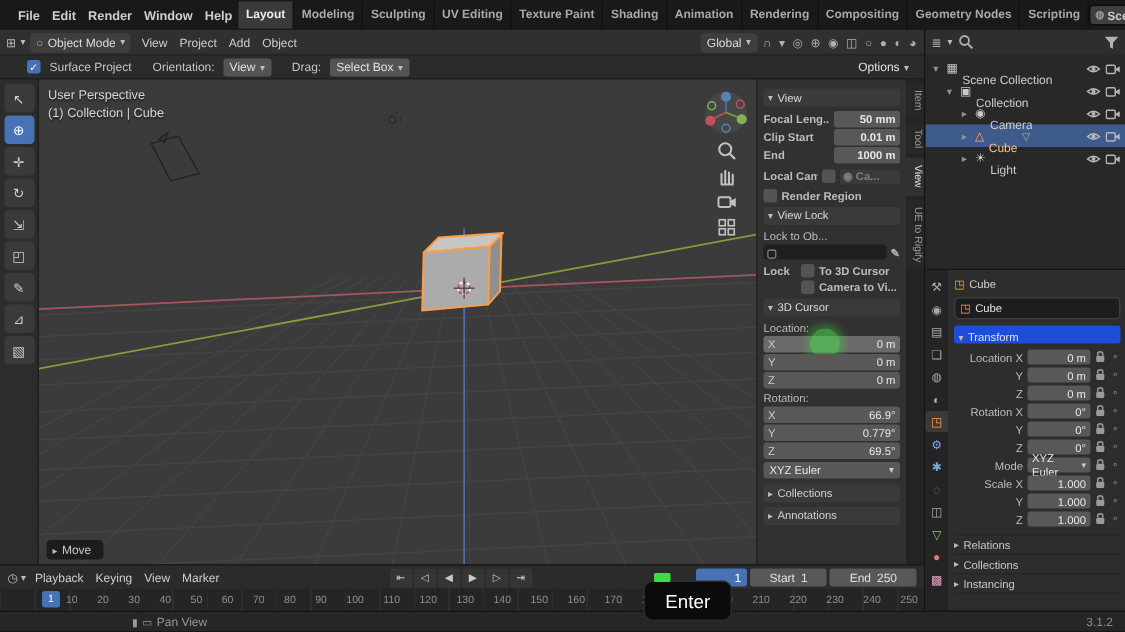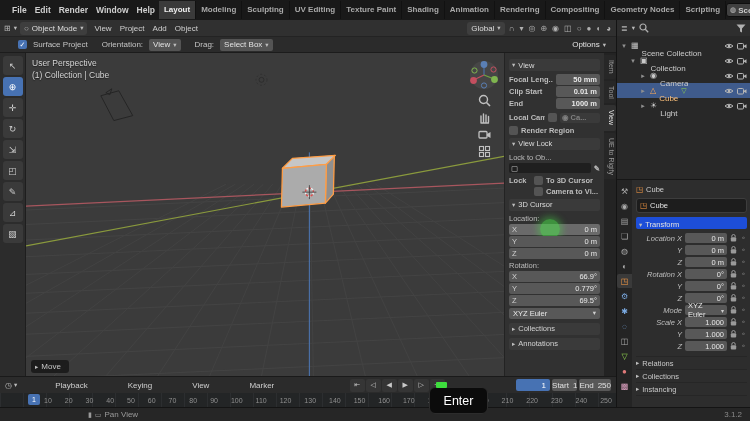--- a/index.html
+++ b/index.html
@@ -70,25 +70,25 @@
       background:rgba(72,224,72,.55); box-shadow:0 0 6px 3px rgba(72,224,72,.35); }
   .np-sub { color:#bdbdbd; margin:2px 0 1.5px 0; }
   .np-obj-field { flex:1; background:#1f1f1f; border-radius:2px; height:10px; display:flex; align-items:center; padding:0 2px; gap:2px; color:#888; }
   .np-dd { background:#585858; border-radius:2px; height:11px; display:flex; align-items:center; padding:0 4px; color:#e8e8e8; margin:2px 0; }
   .np-dd .arr { margin-left:auto; font-size:6.5px; color:#cfcfcf; }
   .np-collapsed { height:12px; background:#3a3a3a; border-radius:2px; display:flex; align-items:center; gap:3px; padding:0 3px; color:#d2d2d2; margin-bottom:3px; }
   .disabled-field { background:#3a3a3a; color:#808080; border-radius:2px; height:10px; flex:1; display:flex; align-items:center; gap:2px; padding:0 2px; }
 
   
   #timeline-hdr { height:17px; background:#2b2b2b; border-top:1px solid #1a1a1a; display:flex; align-items:center; font-size:8px; padding:0 5px; gap:2px; flex:0 0 auto; }
-  .tl-menu { padding:0 4px; color:#cfcfcf;margin-left:32px; }
+  .tl-menu { padding:0 4px; color:#cfcfcf; }
   #transport { display:flex; gap:1px; }
   .tr-btn { width:15px; height:13px; border-radius:2px; display:flex; align-items:center; justify-content:center; color:#c9c9c9; font-size:7px; background:#353535; }
   #frame-field { background:#4772b3; color:#fff; border-radius:2px; height:12px; min-width:34px; display:flex; align-items:center; justify-content:flex-end; padding:0 4px; }
-  .range-field { background:#585858; border-radius:2px; height:12px; display:flex; align-items:center; gap:4px; padding:0 0; color:#e0e0e0; }
+  .range-field { background:#585858; border-radius:2px; height:12px; display:flex; align-items:center; gap:4px; padding:0 13px; color:#e0e0e0; }
   #ruler { height:14px; background:#232526; position:relative; flex:0 0 auto;
            background-image:repeating-linear-gradient(90deg,#2c2e30 0 1px,transparent 1px 23px); }
   #ruler-ticks { position:absolute; left:44px; right:4px; top:0; bottom:0; display:flex; justify-content:space-between; align-items:center; font-size:7px; color:#8f8f8f; }
   #playhead { position:absolute; left:28px; top:1px; width:12px; height:11px; background:#4772b3; border-radius:2px; color:#fff; font-size:7px; display:flex; align-items:center; justify-content:center; }
 
   
   #outliner { height:160px; display:flex; flex-direction:column; border-bottom:1px solid #161616; }
   #ol-header { height:16px; background:#2e2e2e; display:flex; align-items:center; gap:4px; padding:0 4px; font-size:8px; flex:0 0 auto; }
   #ol-body { flex:1; background:#282828; padding:2px 0; font-size:8px; overflow:hidden; }
   .ol-row { height:15px; display:flex; align-items:center; gap:3px; padding-right:3px; }
@@ -103,21 +103,21 @@
   
   #properties { flex:1; display:flex; min-height:0; }
   #prop-tabs { width:15px; background:#242424; padding-top:4px; display:flex; flex-direction:column; align-items:center; gap:1px; }
   .ptab { width:15px; height:14px; display:flex; align-items:center; justify-content:center; font-size:8px; }
   .ptab.active { background:#3a3a3a; border-radius:2px 0 0 2px; }
   #prop-content { flex:1; background:#2d2d2d; padding:2px 3px 0 4px; font-size:7.5px; overflow:hidden; }
   #prop-breadcrumb { height:14px; display:flex; align-items:center; gap:3px; color:#d0d0d0; }
   #prop-name-row { height:15px; display:flex; align-items:center; gap:3px; background:#1d1d1d; border:1px solid #3d3d3d; border-radius:3px; padding:0 3px; margin:2px 0 4px 0; color:#e5e5e5; }
   .prop-panel-hdr { height:12px; display:flex; align-items:flex-end; gap:3px; background:#1d4ed8; border-radius:2px; padding:0 3px; color:#e0e0e0; margin-bottom:3px; }
   .pr-row { height:12px; display:flex; align-items:center; gap:3px; }
-  .pr-label { width:46px; text-align:right; color:#bdbdbd; white-space:nowrap;font-style:italic; }
+  .pr-label { width:46px; text-align:right; color:#bdbdbd; white-space:nowrap; }
   .pr-field { width:42px; background:#585858; border-radius:2px; height:10.5px; display:flex; align-items:center; justify-content:flex-end; padding:0 3px; color:#e8e8e8; }
   .pr-row.dropdown .pr-field { justify-content:space-between; }
   .pr-row.dropdown .pr-field::after { content:"▾"; font-size:6px; color:#cfcfcf; }
   .pr-dec { color:#8a8a8a; font-size:7px; width:7px; text-align:center; }
   .prop-collapsed { height:13px; display:flex; align-items:center; gap:3px; border-top:1px solid #262626; color:#c9c9c9; }
 
   
   #statusbar { height:14px; background:#262626; border-top:1px solid #141414; display:flex; align-items:center; font-size:8px; color:#9a9a9a; padding:0 8px; flex:0 0 auto; }
   #status-left { display:flex; align-items:center; gap:3px; margin-left:80px; }
   #status-version { margin-left:auto; color:#8a8a8a; }

